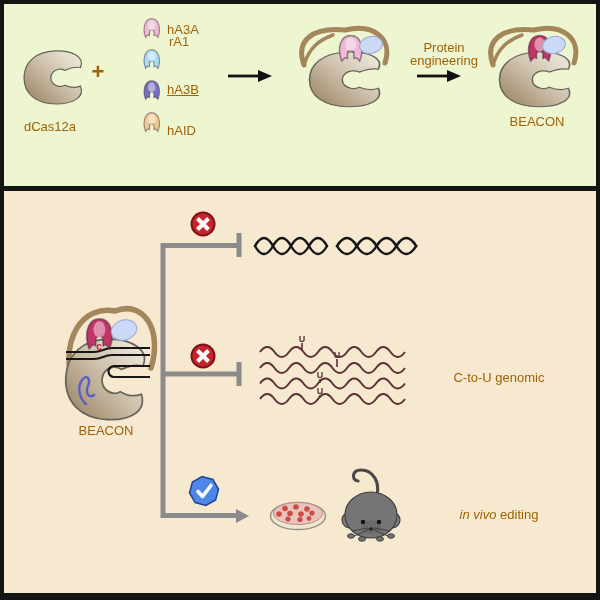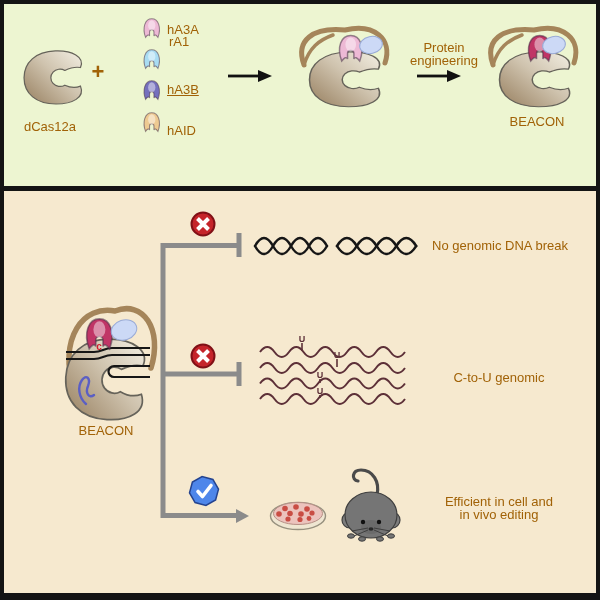--- a/index.html
+++ b/index.html
@@ -5,21 +5,21 @@
   html,body{margin:0;padding:0;background:#ffffff;}
   .stage{position:relative;width:600px;height:600px;background:#141414;overflow:hidden;
          font-family:"Liberation Sans",sans-serif;}
   .panel{position:absolute;z-index:0;}
   .panel-top{left:4px;top:4px;width:592px;height:182px;background:#edf5d1;}
   .panel-bottom{left:4px;top:191px;width:592px;height:402px;background:#f6e9cf;}
   svg.gfx{position:absolute;left:0;top:0;z-index:1;pointer-events:none;}
   .lbl{position:absolute;z-index:2;font-size:13px;line-height:13px;color:#a16207;}
   .ctr{text-align:center;}
   .plus{font-size:22px;font-weight:bold;line-height:22px;}
-  .it{}
+  .it{font-style:italic;}
   text{font-family:"Liberation Sans",sans-serif;}
 </style>
 </head>
 <body>
 
 <div class="stage">
 
   <div class="panel panel-top"></div>
   <div class="panel panel-bottom"></div>
 
@@ -192,26 +192,23 @@
   <div class="lbl" style="left:167px;top:23px;width:42px;">hA3A</div>
   <div class="lbl" style="left:169px;top:35px;width:42px;">rA1</div>
   <div class="lbl" style="left:167px;top:83px;width:42px;text-decoration:underline;">hA3B</div>
   <div class="lbl" style="left:167px;top:124px;width:42px;">hAID</div>
 
   <div class="lbl ctr" style="left:408px;top:41px;width:72px;">Protein engineering</div>
   <div class="lbl ctr" style="left:506px;top:115px;width:62px;">BEACON</div>
 
   <div class="lbl ctr" style="left:67px;top:424px;width:78px;">BEACON</div>
 
-  <div class="lbl ctr" style="left:428px;top:239px;width:144px;">
-    <span>No genomic DNA break</span>
-  </div>
   <div class="lbl ctr" style="left:433px;top:358px;width:132px;">
     <br>
     <span>C-to-U genomic</span>
   </div>
   <div class="lbl ctr" style="left:433px;top:495px;width:132px;">
-    <span>Efficient in cell and</span><br>
+    <br>
     <span class="it">in vivo</span>
     <span>editing</span>
   </div>
 
 </div>
 
 </body></html>

